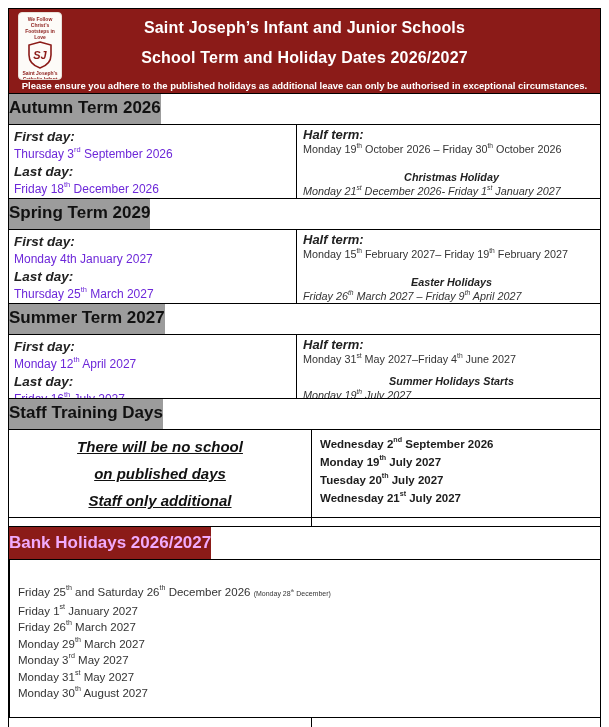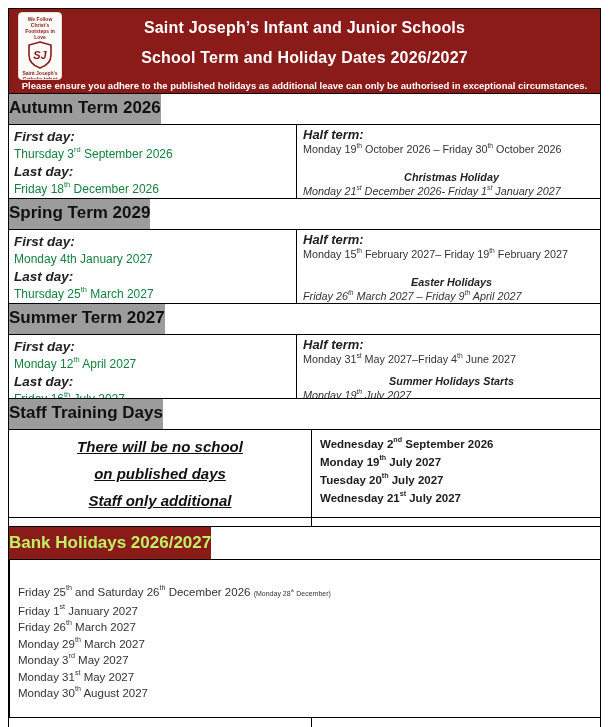--- a/index.html
+++ b/index.html
@@ -19,31 +19,31 @@
     font-weight:bold; line-height:6px; text-align:center; padding-top:3px; overflow:hidden; }
   .logo-top, .logo-bottom { padding:0 3px; }
   .logo svg { display:block; margin:1px auto; }
 
   
   .tbl { width:593px; border:1.5px solid #000; border-top:none; }
   .row { display:flex; align-items:stretch; border-bottom:1.5px solid #000; background:#fff; }
   .row:last-child { border-bottom:none; }
   .band { display:block; text-align:center; font-size:17px; font-weight:bold;
     background:var(--band-gray); color:#111; height:30px; line-height:28px; }
-  .band.red { background:var(--maroon); color:#bef264; height:32px; line-height:31px; }
+  .band.red { background:var(--maroon); color:#f0abfc; height:32px; line-height:31px; }
   .cell-l { width:287px; flex:none; overflow:hidden; }
   .cell-r { flex:1; border-left:1.5px solid #000; overflow:hidden; }
   .wide .cell-l { width:302px;text-decoration:underline; }
 
   .term-row { height:74px; }
   .term-row.short { height:64px; }
   .term-row .cell-l { padding:3px 0 0 5px; }
   .term-row .cell-r { padding:3px 0 0 6px; }
   .day-label { font-size:13.5px; font-weight:bold; font-style:italic; line-height:17px; }
-  .day-date  { font-size:12px; line-height:18px; color:#15803d; }
+  .day-date  { font-size:12px; line-height:18px; color:#6d28d9; }
   .ht-label  { font-size:13px; font-weight:bold; font-style:italic; line-height:14px; }
   .ht-date   { font-size:10.8px; line-height:15px; color:#333; }
   .hol-label { font-size:10.8px; font-weight:bold; font-style:italic; line-height:14px; margin-top:13px;text-align:center; }
   .short .hol-label { margin-top:7px; }
   .hol-date  { font-size:10.8px; font-style:italic; line-height:15px; color:#333; }
 
   .staff-row { height:88px; }
   .staff-row .cell-l { display:flex; flex-direction:column; justify-content:center;
     text-align:center; font-size:15px; font-weight:bold; font-style:italic; line-height:27px; color:#111; }
   .staff-row .cell-r { padding:5px 0 0 8px; }

